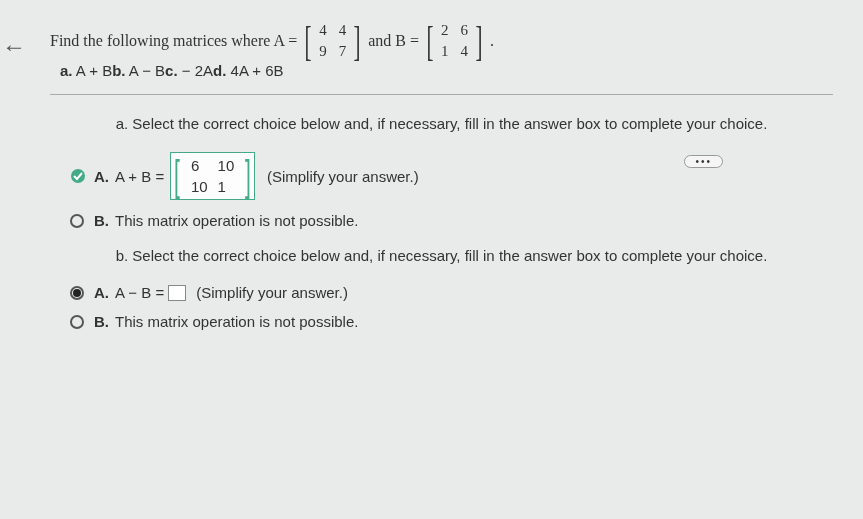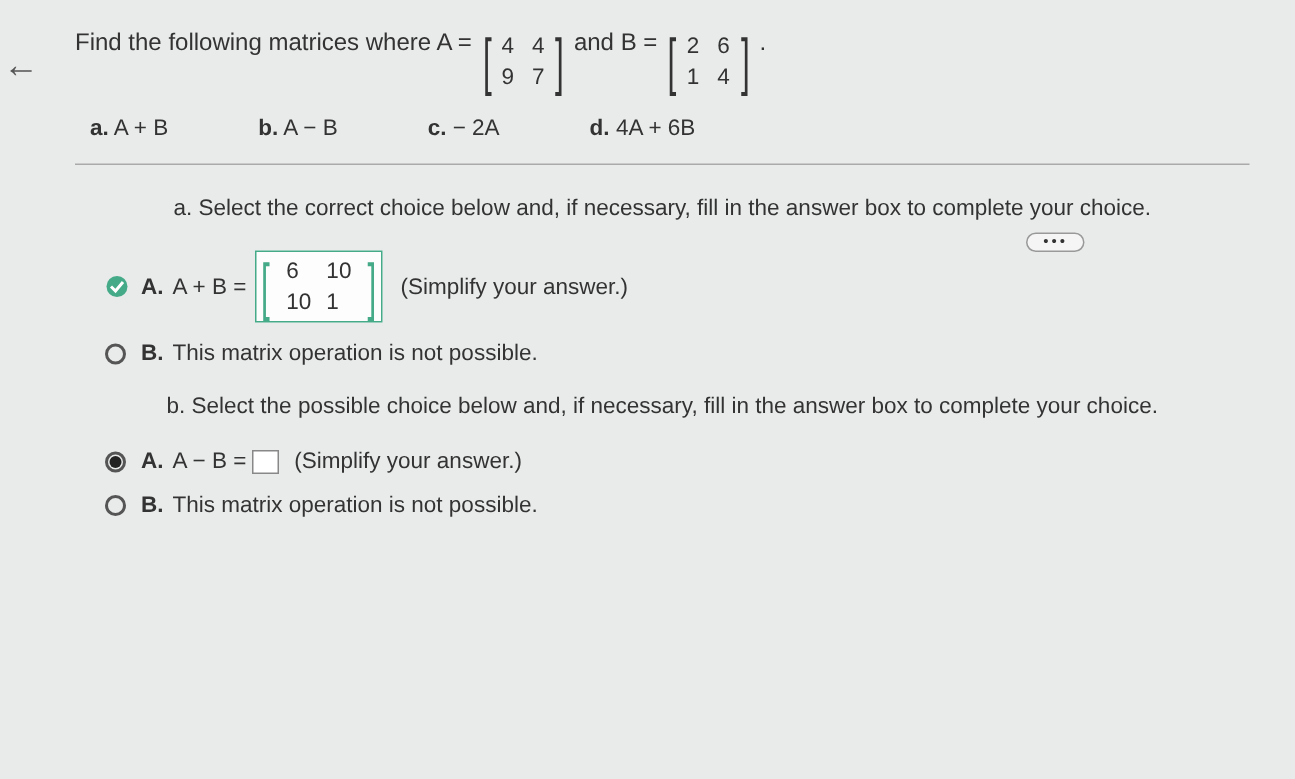--- a/index.html
+++ b/index.html
@@ -18,23 +18,24 @@
       top: 30px;
       font-size: 24px;
       color: #555;
       cursor: pointer;
     }
     .content {
       padding: 20px 30px 20px 50px;
     }
     .problem-header {
       display: flex;
+      align-items: center;
       flex-wrap: wrap;
       font-size: 16px;
-      margin-bottom: 15px;
+      font-family: Liberation Serif, serif;
     }
     .matrix {
       display: inline-flex;
       align-items: center;
       margin: 0 4px;
     }
     .matrix-bracket {
       font-size: 42px;
       font-weight: 100;
       line-height: 40px;
@@ -42,21 +43,20 @@
     }
     .matrix-cells {
       display: inline-grid;
       grid-template-columns: auto auto;
       gap: 4px 12px;
       padding: 2px 4px;
       font-size: 15px;
     }
     .parts-row {
       display: flex;
-      gap: 60px;
       padding-left: 10px;
       margin-bottom: 15px;
       font-size: 15px;
     }
     .parts-row .part b { font-weight: bold; }
     hr.sep {
       border: none;
       border-top: 1px solid #aaa;
       margin: 10px 0 20px 0;
     }
@@ -192,21 +192,21 @@
     </span>
     <span class="simplify">(Simplify your answer.)</span>
   </div>
 
   <div class="choice-row">
     <span class="radio"></span>
     <span class="choice-label">B.</span>
     <span>This matrix operation is not possible.</span>
   </div>
 
-  <div class="question">b. Select the possible choice below and, if necessary, fill in the answer box to complete your choice.</div>
+  <div class="question">b. Select the correct choice below and, if necessary, fill in the answer box to complete your choice.</div>
 
   <div class="choice-row">
     <span class="radio selected-dot"></span>
     <span class="choice-label">A.</span>
     <span>A − B =</span>
     <span class="blank-box"></span>
     <span class="simplify">(Simplify your answer.)</span>
   </div>
 
   <div class="choice-row">

